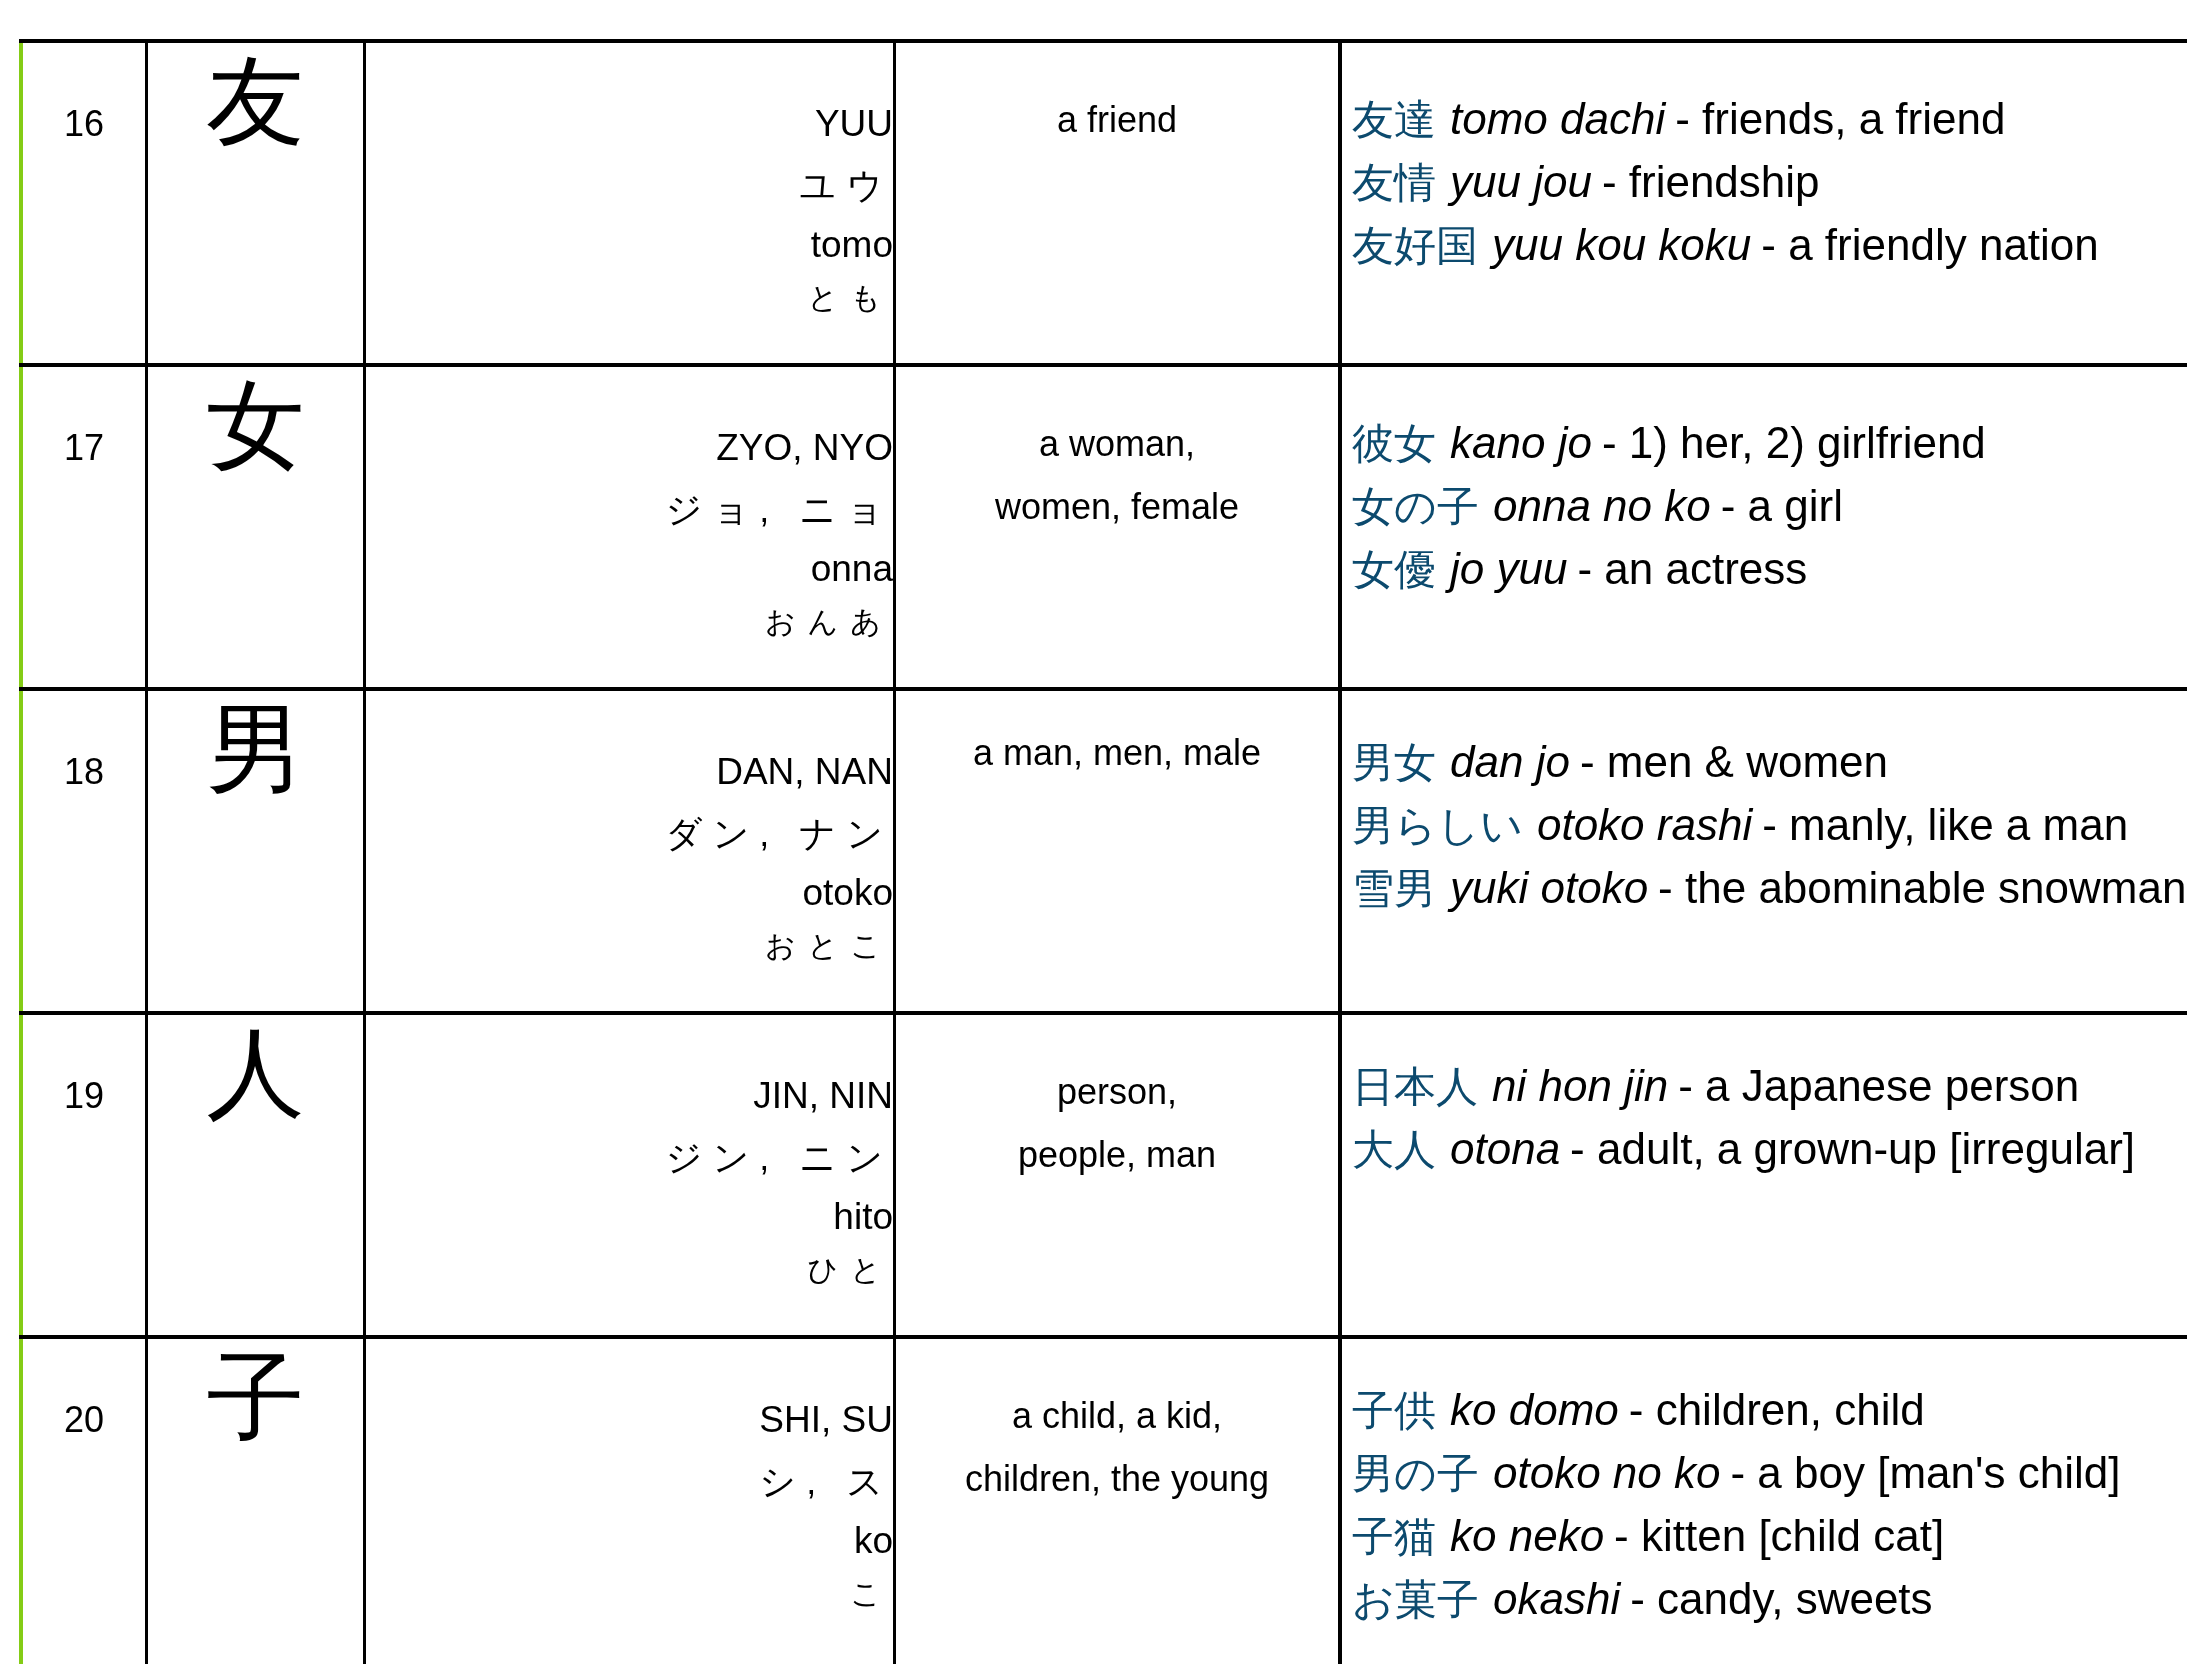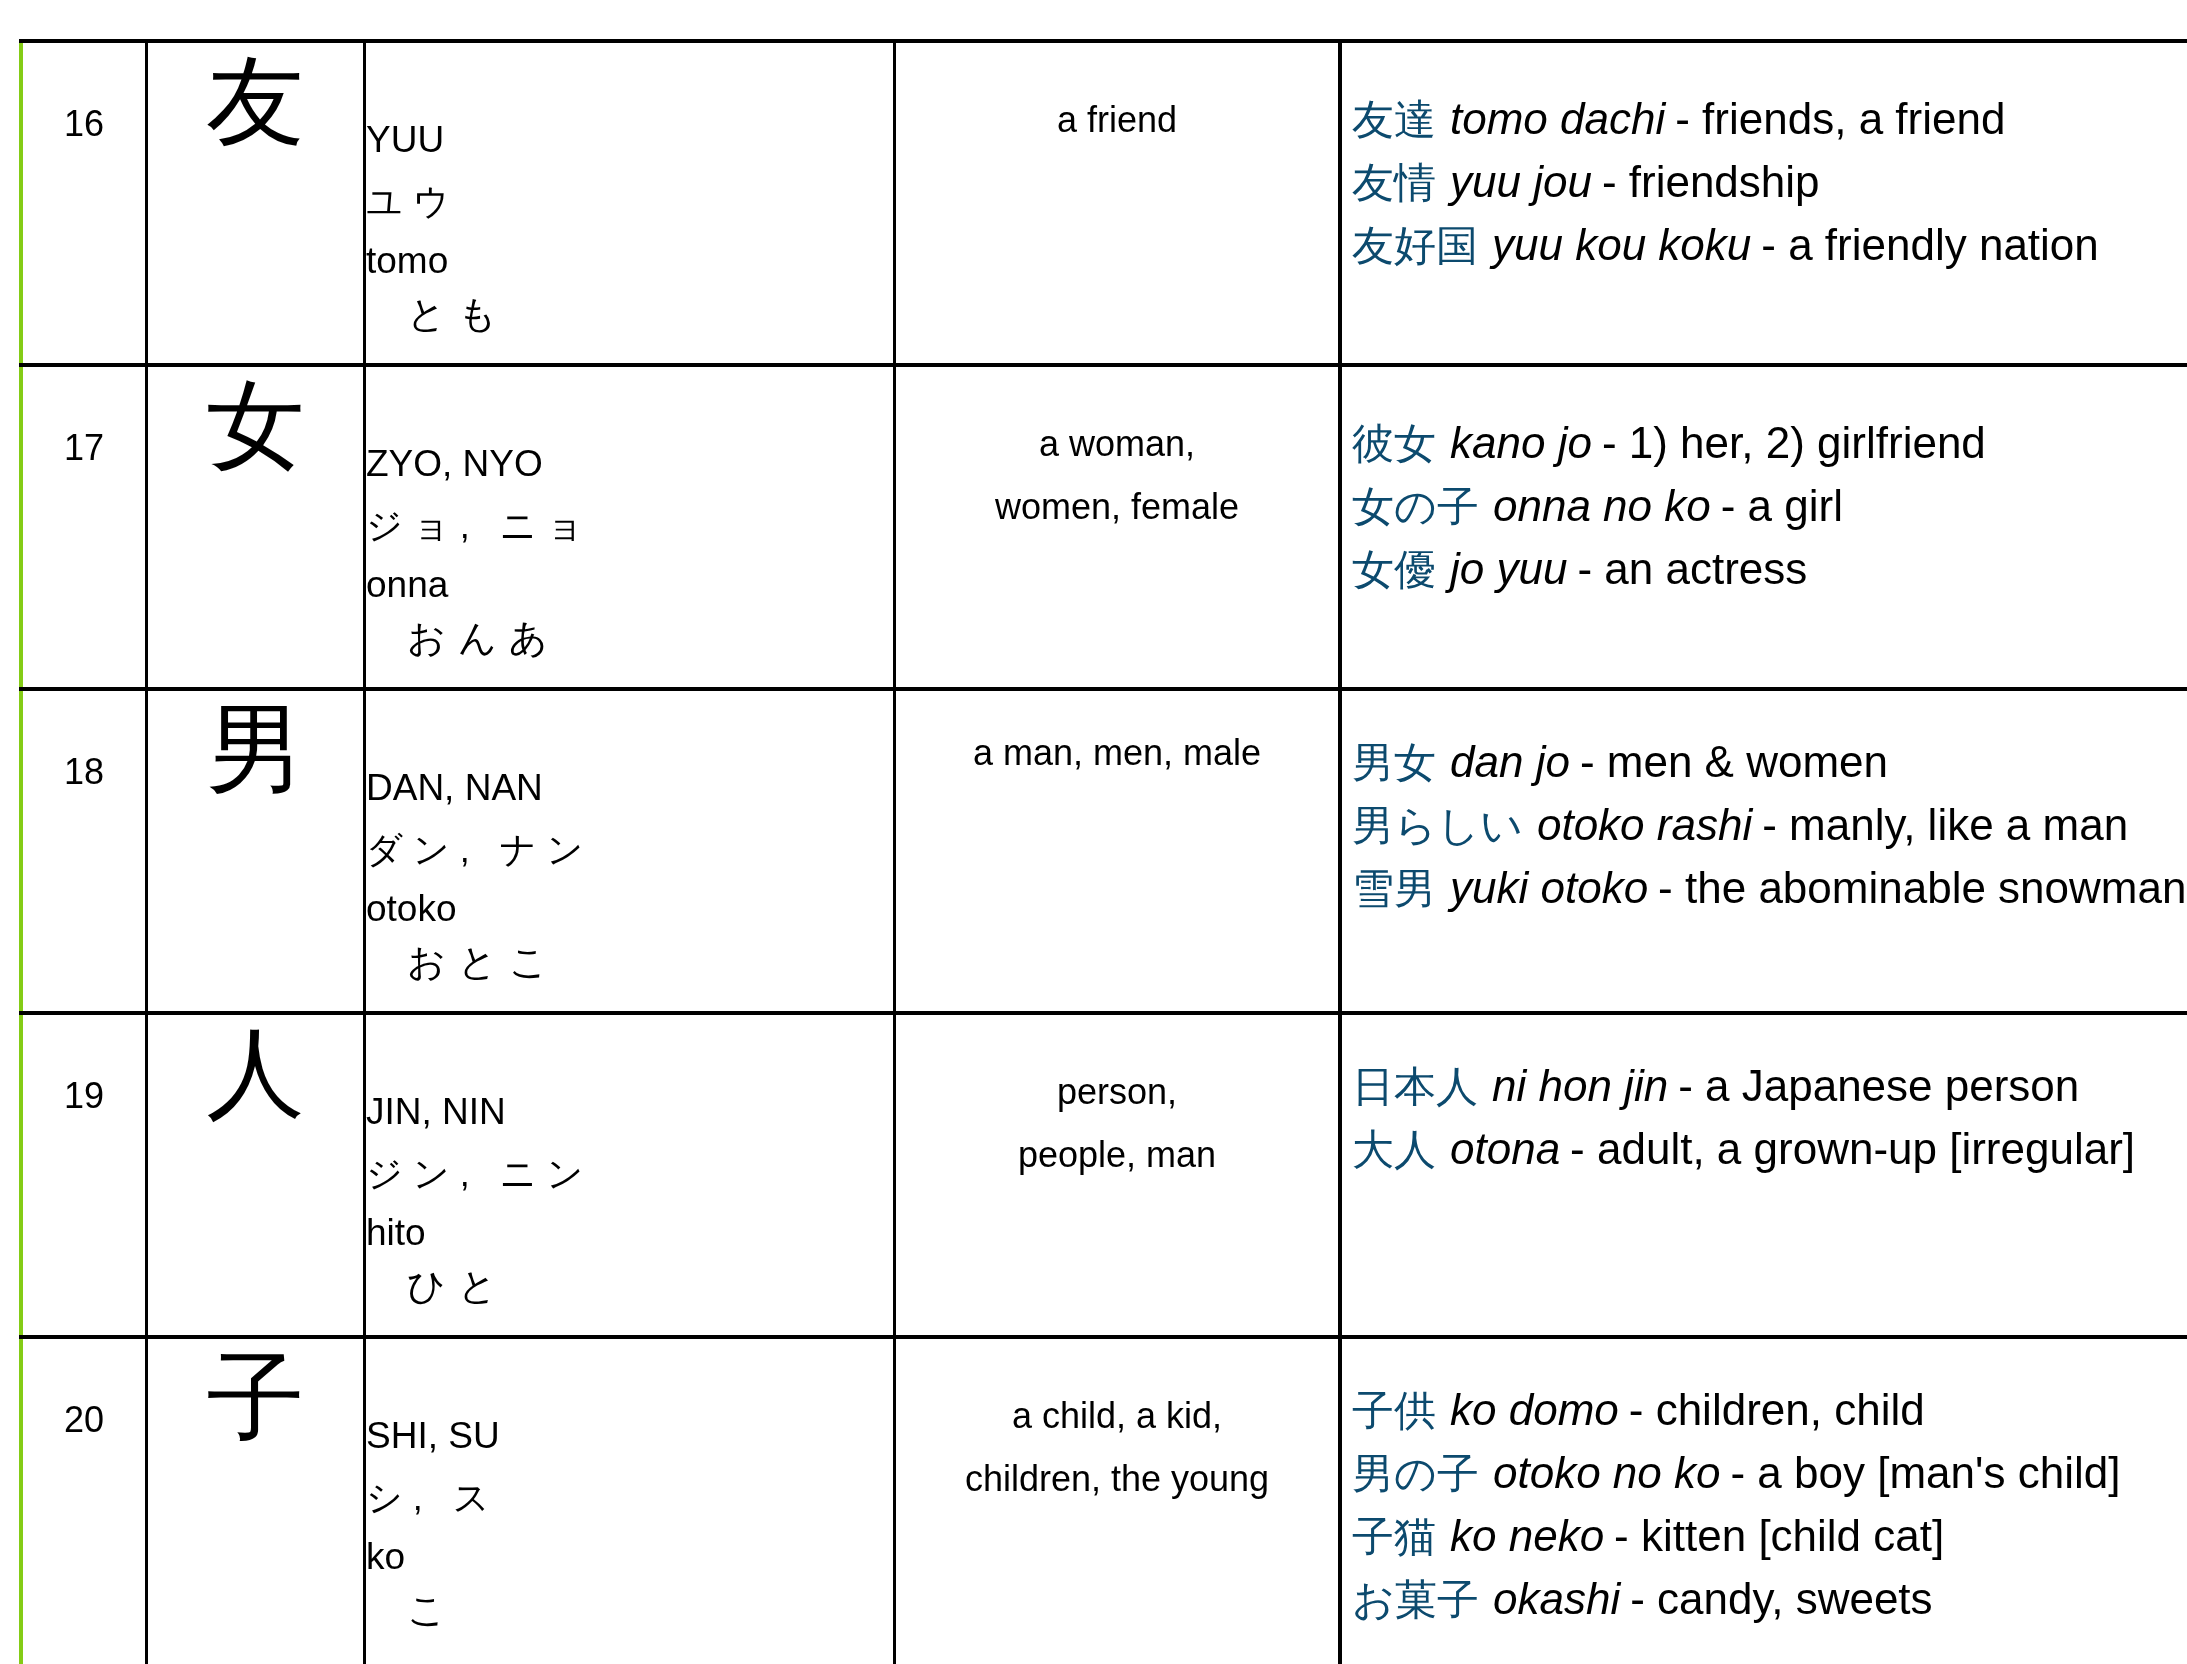--- a/index.html
+++ b/index.html
@@ -7,25 +7,25 @@
   .table { position:absolute; left:19px; top:39px; width:2300px; }
   .row { position:relative; height:324px; border-top:4px solid #000; box-sizing:border-box; }
   .cell { position:absolute; top:0; height:100%; box-sizing:border-box; border-left:3px solid #000; }
   .c-num { left:0; width:126px; border-left:4px solid #84cc16; }
   .c-kanji { left:126px; width:218px; }
   .c-read { left:344px; width:530px; }
   .c-mean { left:874px; width:445px; }
   .c-ex { left:1319px; width:1000px; border-left:4px solid #000; }
   .num { position:absolute; left:0; width:100%; top:60px; text-align:center; font-size:36px; }
   .kanji { position:absolute; left:0; width:100%; top:0px; text-align:center; font-size:98px; font-family:"DejaVu Serif", serif; line-height:1.2; }
-  .read { position:absolute; left:0; width:100%; top:66px; text-align:left; }
+  .read { position:absolute; left:0; width:100%; top:50px; text-align:right; }
   .read .on { font-size:37px; line-height:62px; display:block; }
   .read .onk { font-size:36px; line-height:62px; display:block; letter-spacing:10px; }
   .read .kun { font-size:37px; line-height:55px; display:block; }
-  .read .kunk { font-size:38px; line-height:52px; display:block; letter-spacing:12px;padding-left:41px; }
+  .read .kunk { font-size:30px; line-height:52px; display:block; letter-spacing:12px;padding-left:41px; }
   .mean { position:absolute; left:0; width:100%; top:45px; text-align:center; font-size:36px; line-height:63px; }
   .mean span { display:block; }
   .ex { position:absolute; left:10px; top:45px; white-space:nowrap; }
   .ex-line { font-size:44px; line-height:62px; display:block; }
   .ex-line .jp { font-family:Liberation Serif, serif; font-size:42px; color:#0c4a6e; }
   .ex-line .rom { font-style:italic; margin-left:14px; margin-right:10px; }
 </style>
 </head>
 <body>
 

